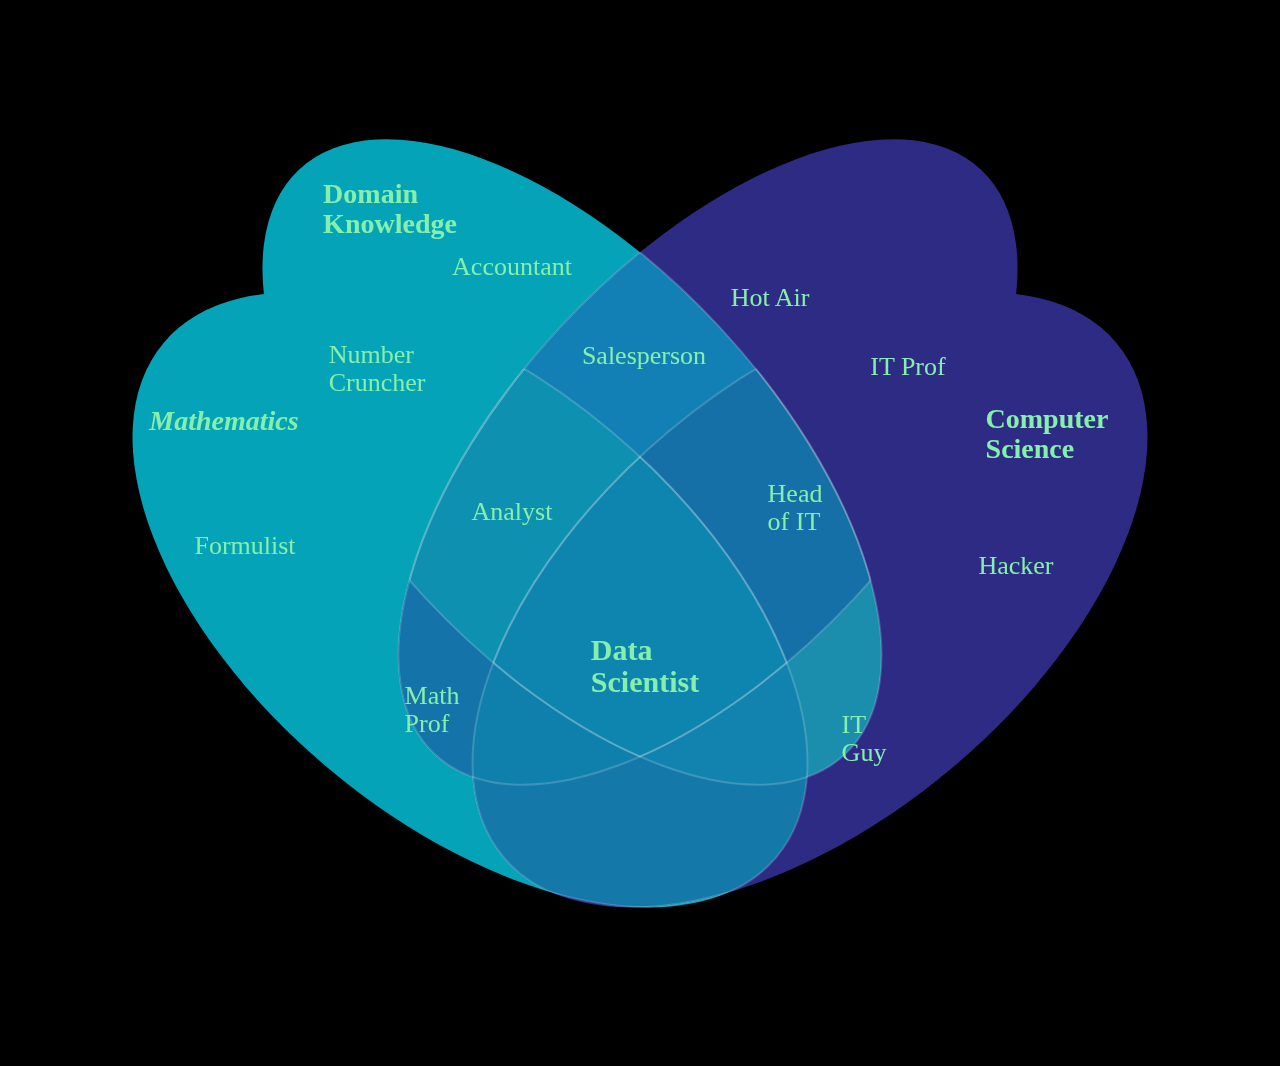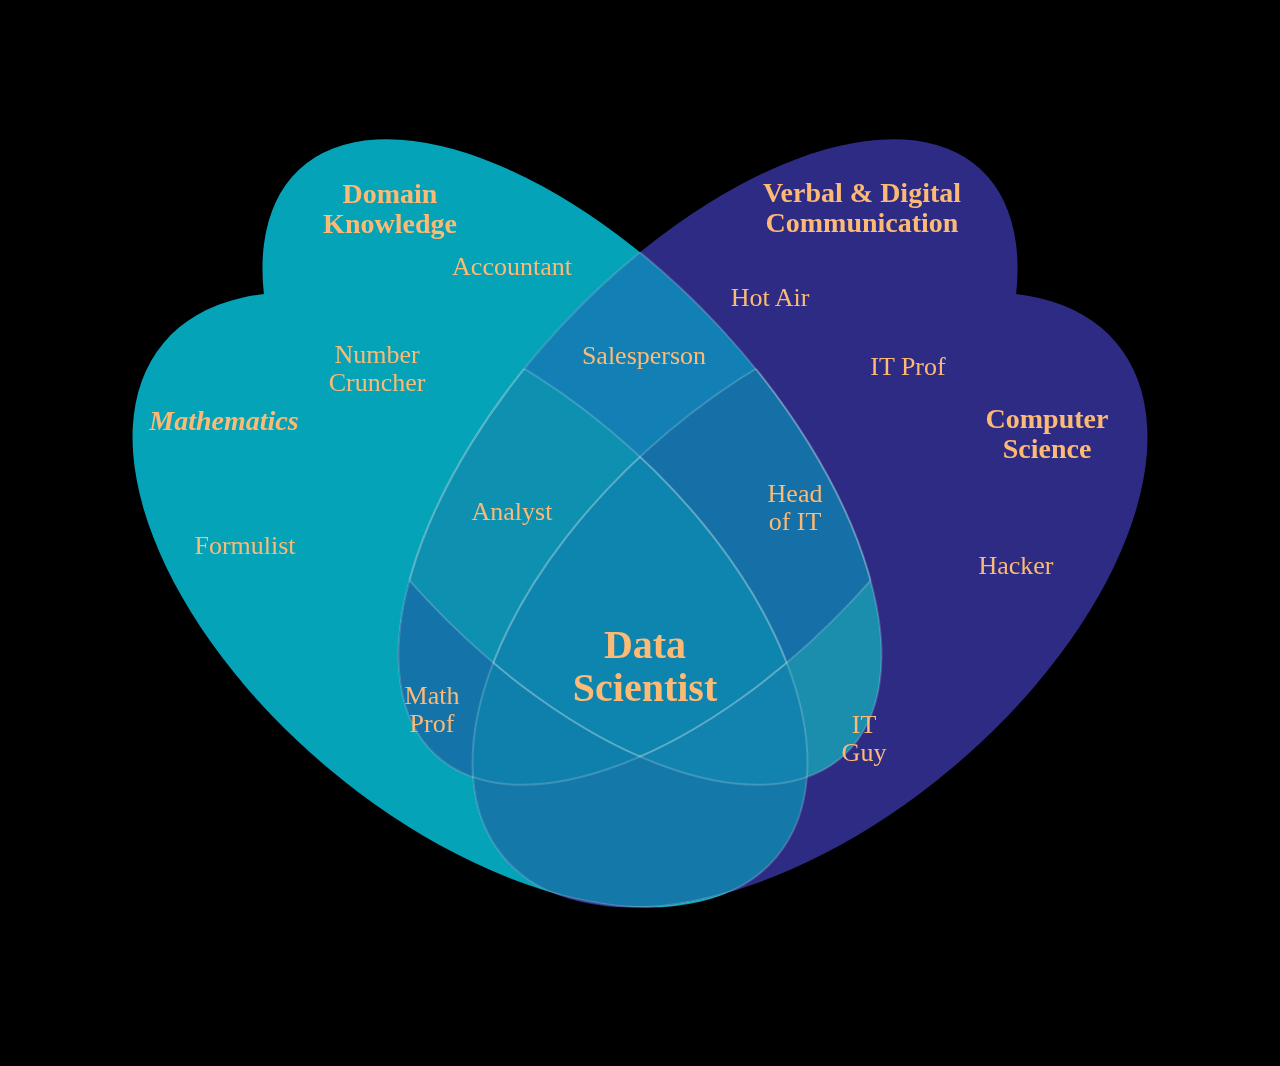--- a/index.html
+++ b/index.html
@@ -3,26 +3,26 @@
 <meta charset="utf-8">
 <style>
   html,body{margin:0;padding:0;background:#000;}
   .venn-stage{
     position:relative;width:1280px;height:1066px;overflow:hidden;
     background:#000;font-family:"Liberation Serif","DejaVu Serif",serif;
   }
   .venn-stage svg{position:absolute;left:0;top:0;width:100%;height:100%;}
   .vlabel{
     position:absolute;transform:translate(-50%,-50%);
-    text-align:center;line-height:1.08;white-space:nowrap;
-    font-size:26px;color:#fdba74;
+    line-height:1.08;white-space:nowrap;
+    font-size:26px;color:#86efac;
   }
   .vlabel span{display:block;}
   .vlabel.set-title{font-weight:bold;font-size:28px;}
-  .vlabel.center-title{font-weight:bold;font-size:40px;}
+  .vlabel.center-title{font-weight:bold;font-size:30px;}
 </style>
 </head>
 <body>
 
 <div class="venn-stage">
 
   <svg viewBox="0 0 1280 1066" aria-hidden="true">
     <defs>
       <clipPath id="cA">
           <ellipse cx="470" cy="600" rx="400" ry="220" transform="rotate(40 470 600)"></ellipse>
@@ -129,24 +129,20 @@
   </div>
   <div class="vlabel" style="left: 245px; top: 546px;">
     <span>Formulist</span>
   </div>
   <div class="vlabel" style="left: 644px; top: 356px;">
     <span>Salesperson</span>
   </div>
   <div class="vlabel" style="left: 770px; top: 298px;">
     <span>Hot Air</span>
   </div>
-  <div class="vlabel set-title" style="left: 862px; top: 208px;">
-    <span>Verbal &amp; Digital</span>
-      <span>Communication</span>
-  </div>
   <div class="vlabel" style="left: 908px; top: 367px;">
     <span>IT Prof</span>
   </div>
   <div class="vlabel set-title" style="left: 1047px; top: 434px;">
     <span>Computer</span>
       <span>Science</span>
   </div>
   <div class="vlabel" style="left: 512px; top: 512px;">
     <span>Analyst</span>
   </div>

